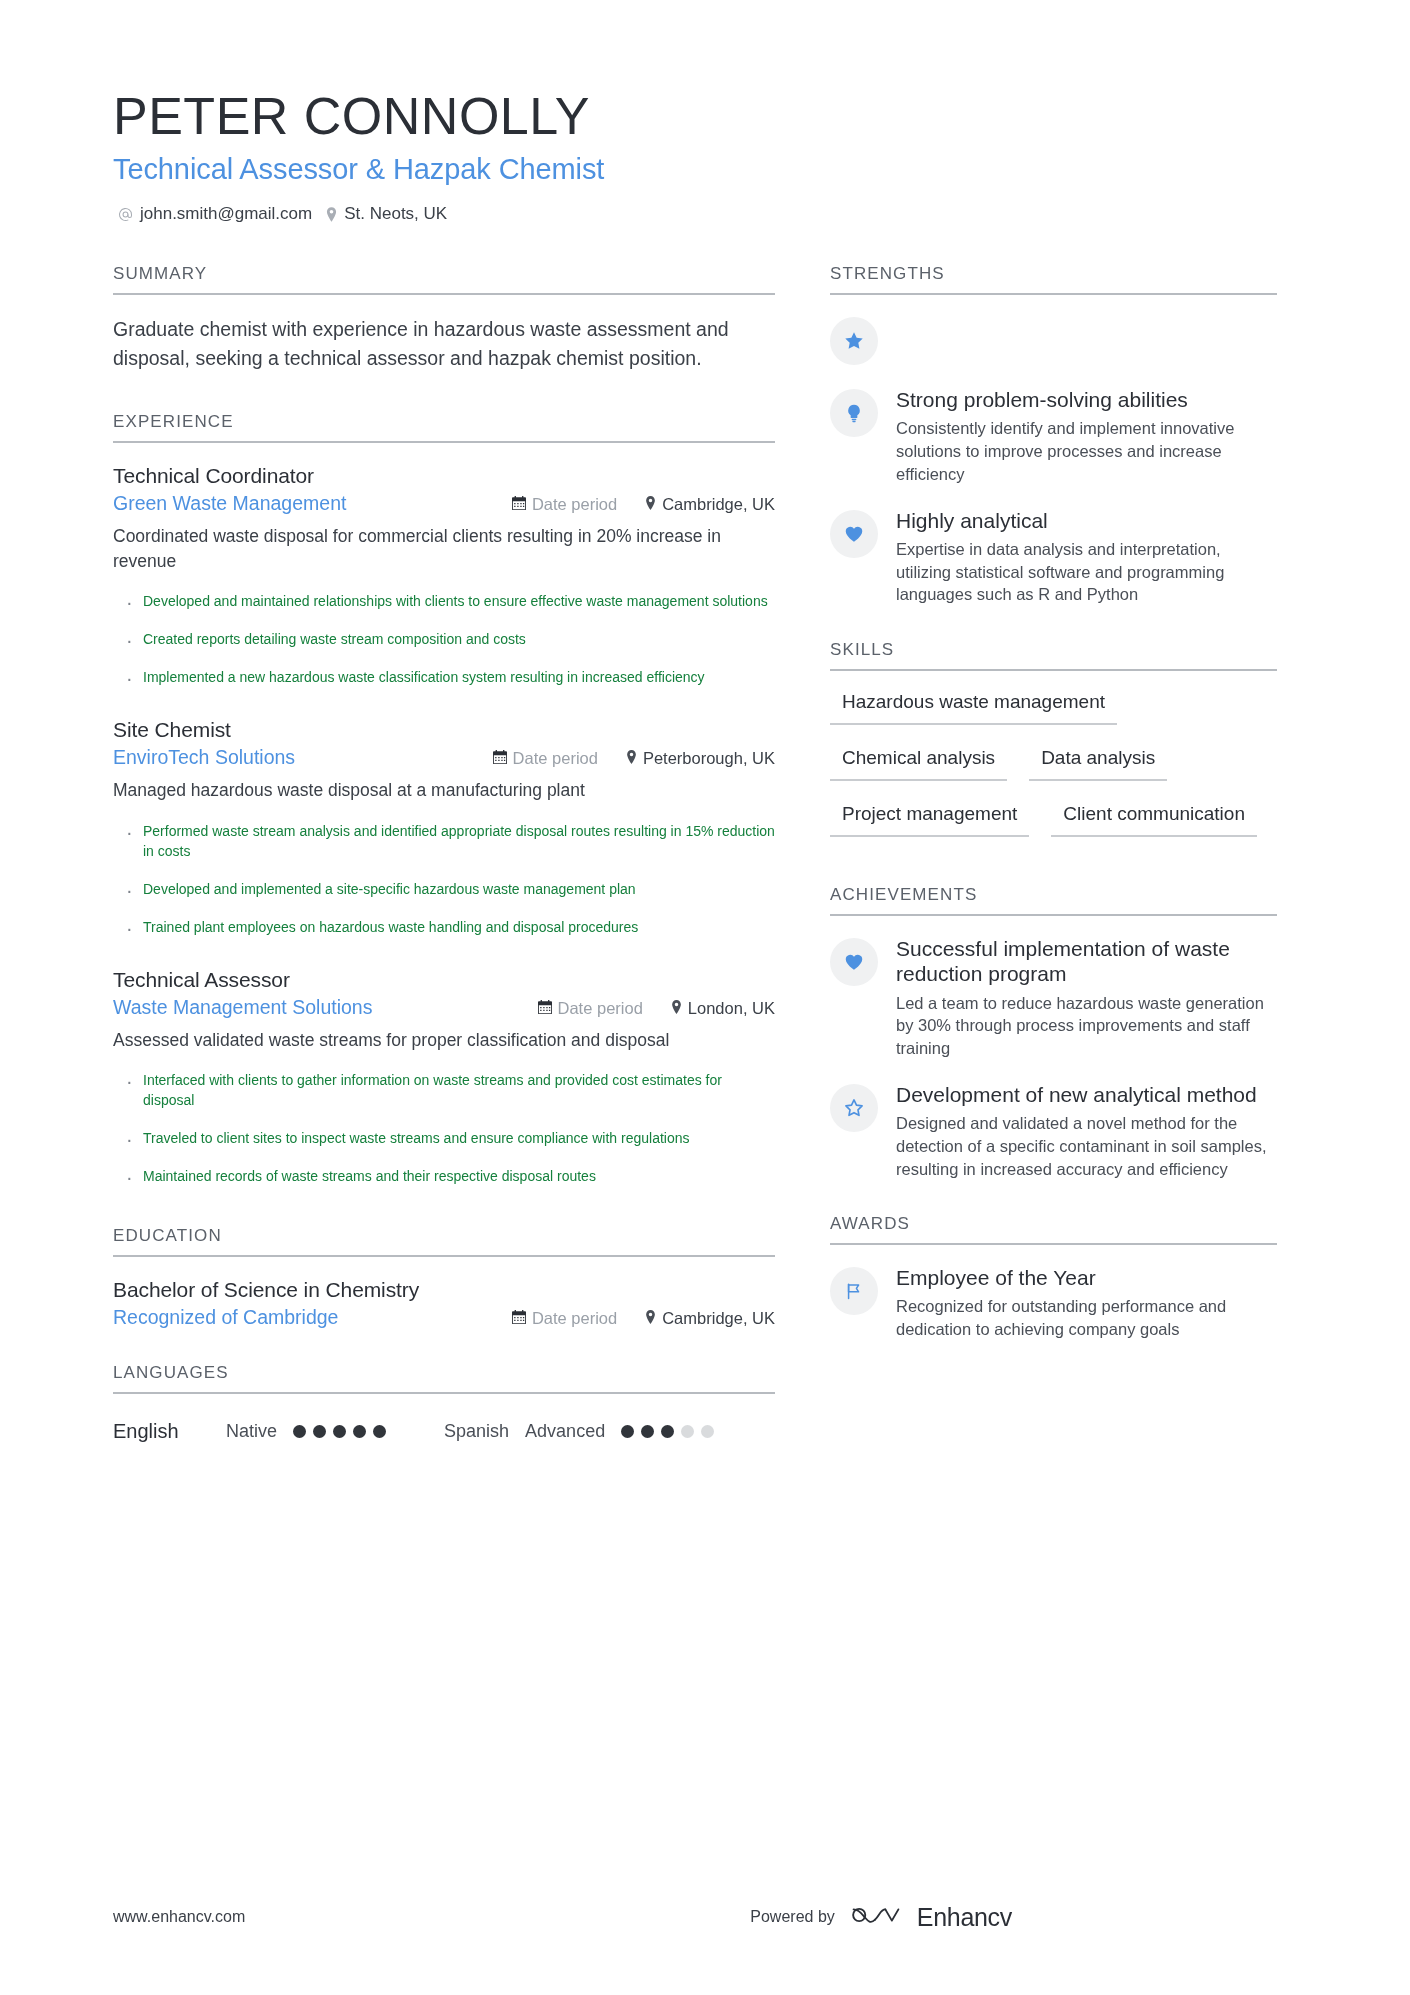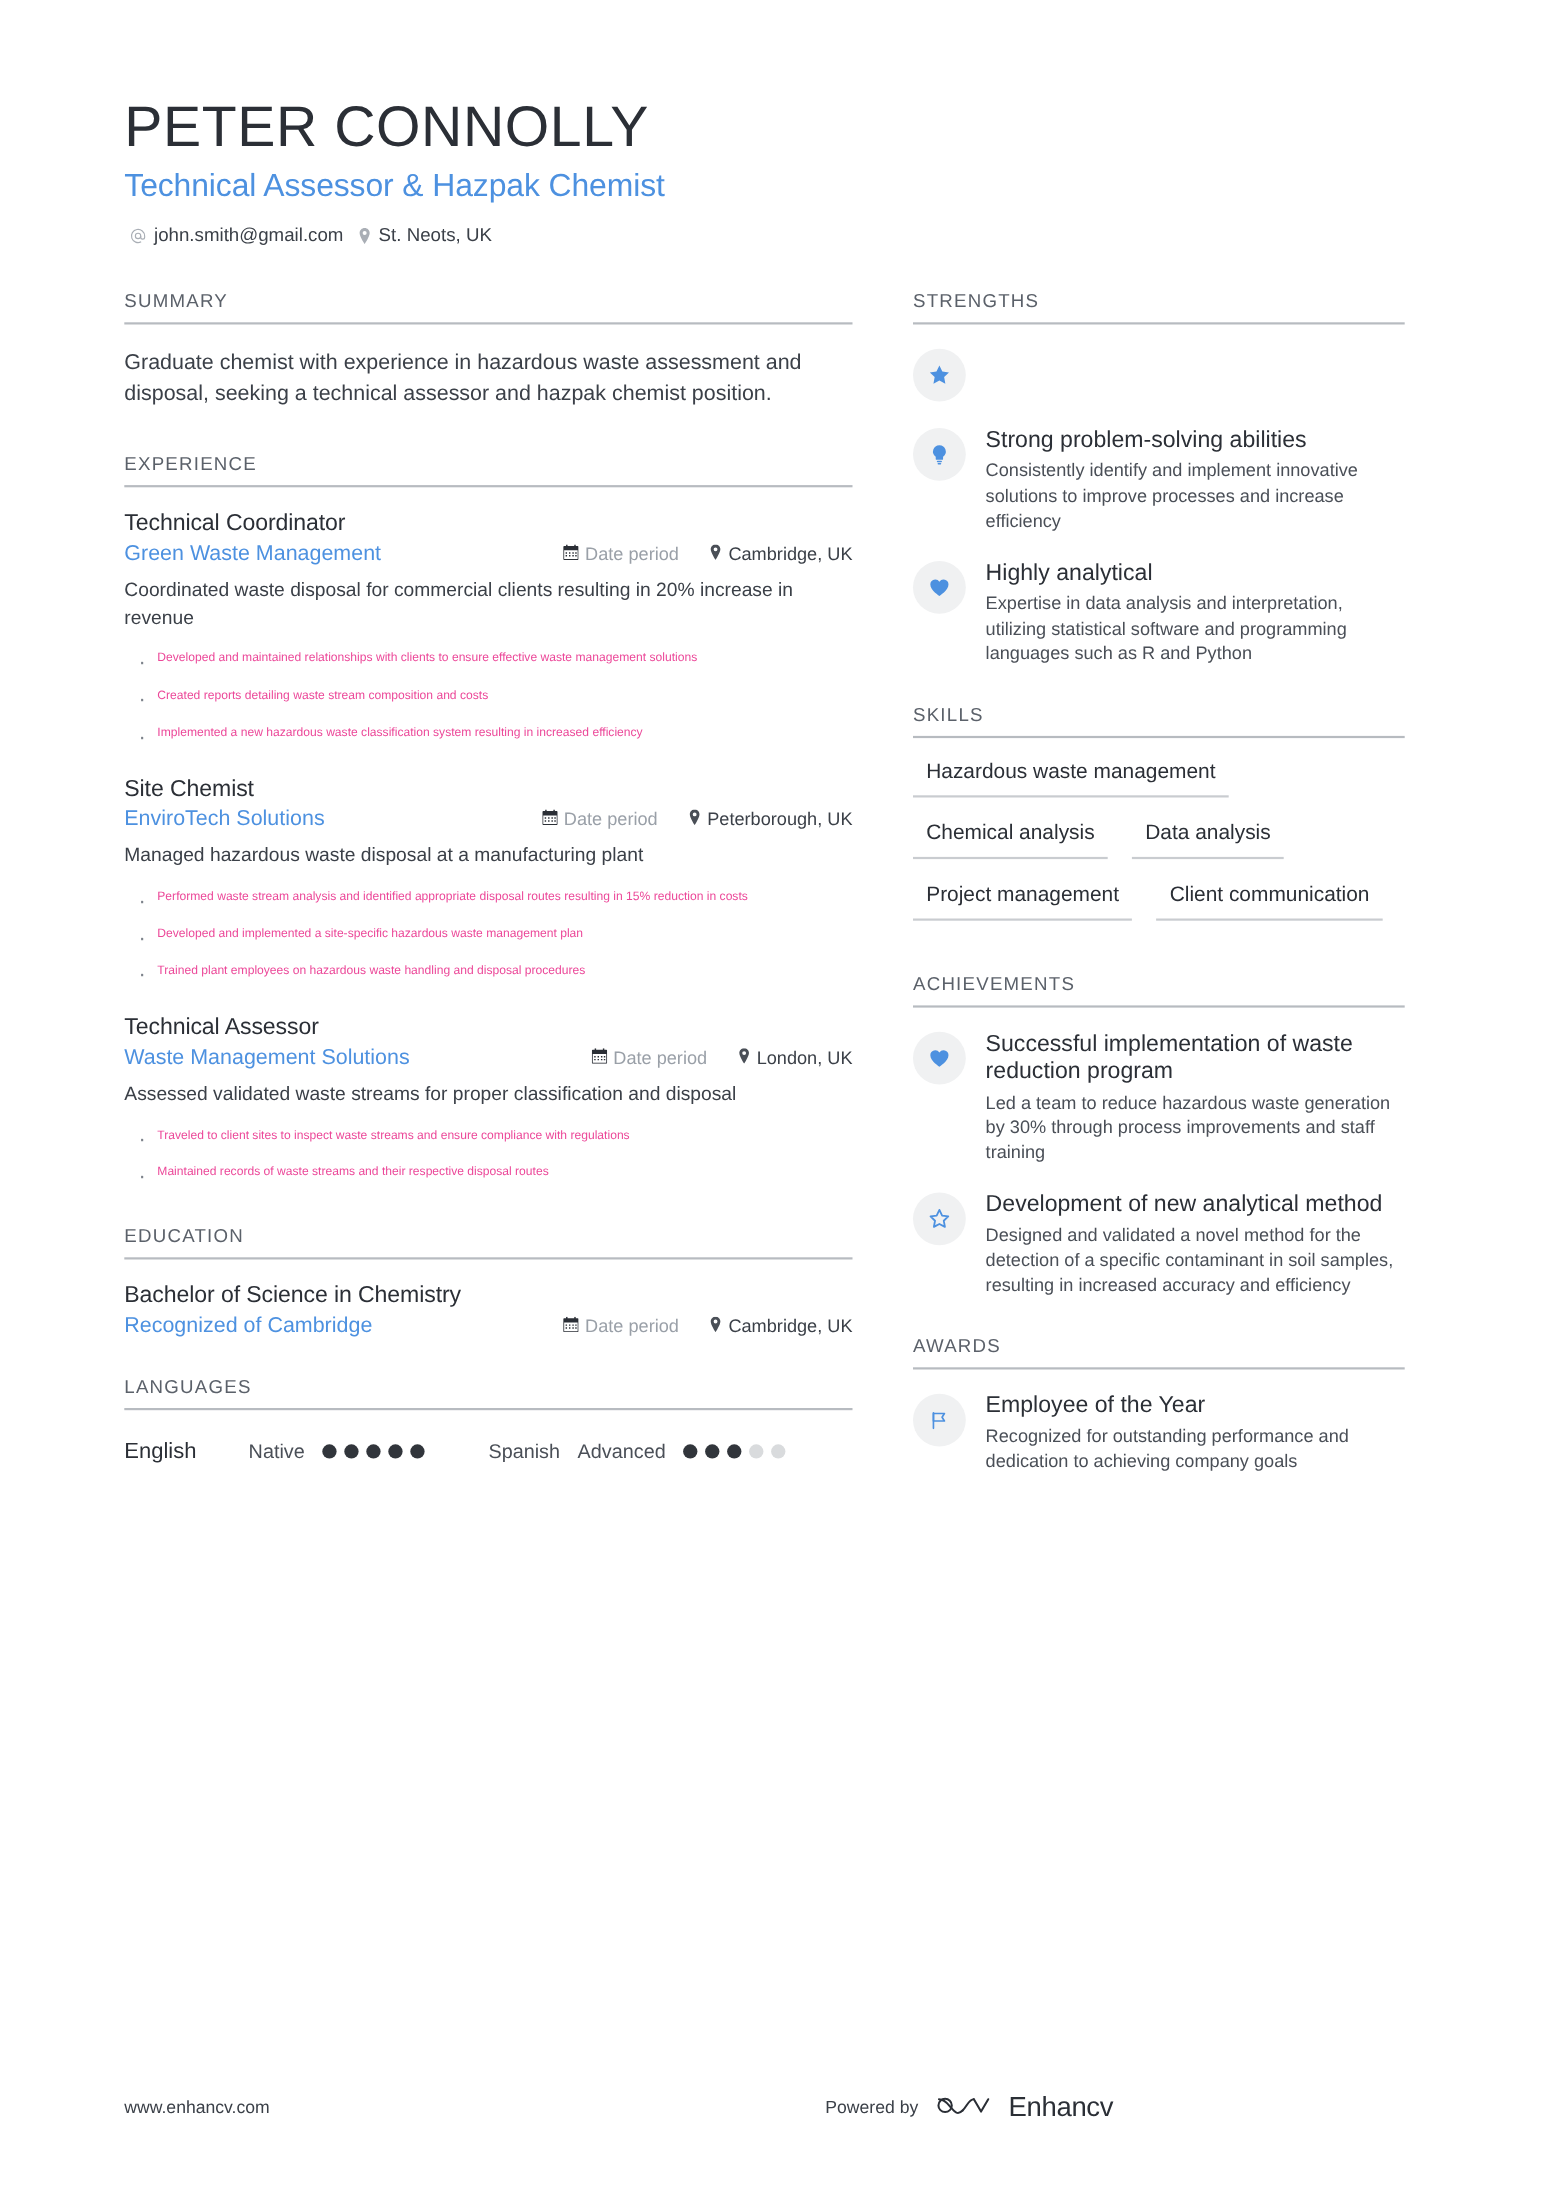--- a/index.html
+++ b/index.html
@@ -141,23 +141,23 @@
     color: #3b4048;
     margin-top: 9px;
   }
   .bullets {
     list-style: none;
     margin-top: 4px;
   }
   .bullets li {
     position: relative;
     padding-left: 30px;
-    font-size: 11px;
+    font-size: 14px;
     line-height: 1.43;
-    color: #ec4899;
+    color: #15803d;
     margin-top: 18px;
   }
   .bullets li::before {
     content: "·";
     position: absolute;
     left: 13px;
     top: -3px;
     font-size: 20px;
     color: #7d838b;
   }
@@ -388,20 +388,21 @@
                     <svg width="11" height="14" viewBox="0 0 12 16" fill="currentColor">
                       <path d="M6 0C3.2 0 1 2.2 1 5c0 3.6 5 11 5 11s5-7.4 5-11c0-2.8-2.2-5-5-5zm0 7a2 2 0 1 1 0-4 2 2 0 0 1 0 4z"></path>
                     </svg>
                   </span>
                   <span>London, UK</span>
                 </span>
               </span>
             </div>
             <div class="entry-desc">Assessed validated waste streams for proper classification and disposal</div>
             <ul class="bullets">
+              <li>Interfaced with clients to gather information on waste streams and provided cost estimates for disposal</li>
               <li>Traveled to client sites to inspect waste streams and ensure compliance with regulations</li>
               <li>Maintained records of waste streams and their respective disposal routes</li>
             </ul>
           </div>
 
         </div>
       </div>
 
       <div class="section mt-section-lg">
         <div class="section-title">EDUCATION</div>

